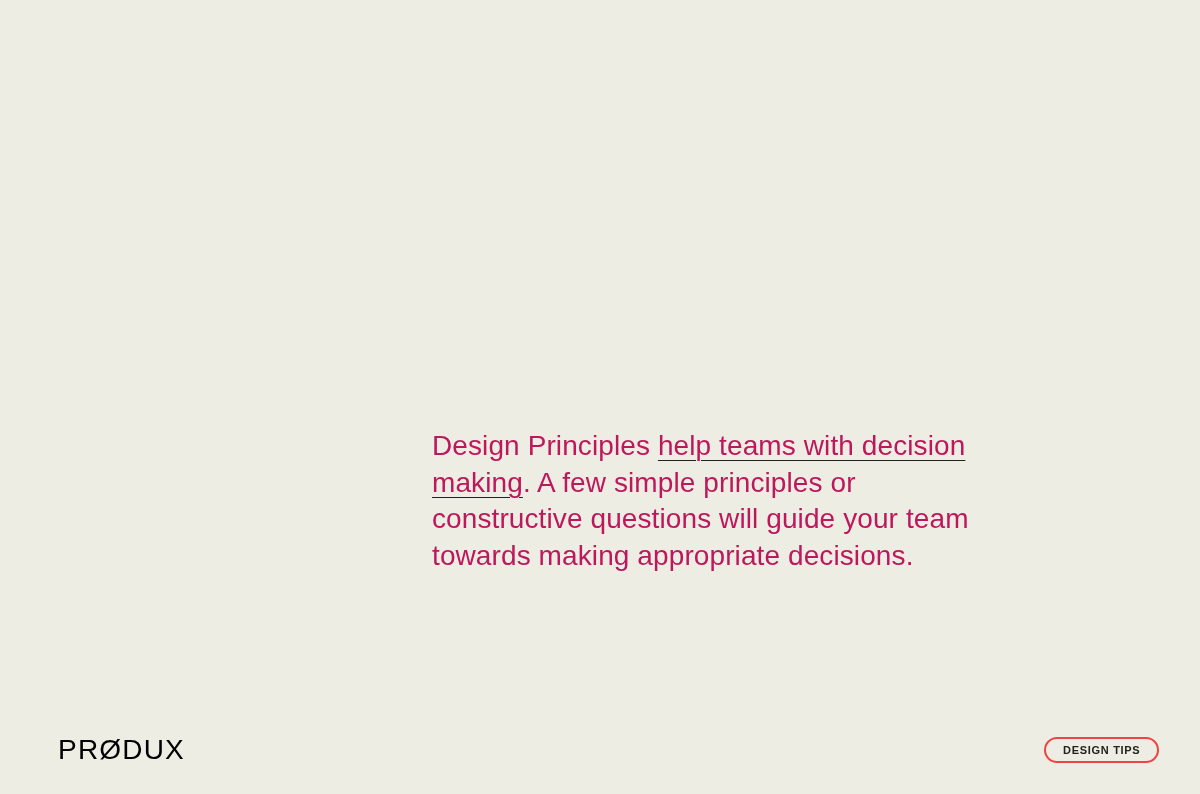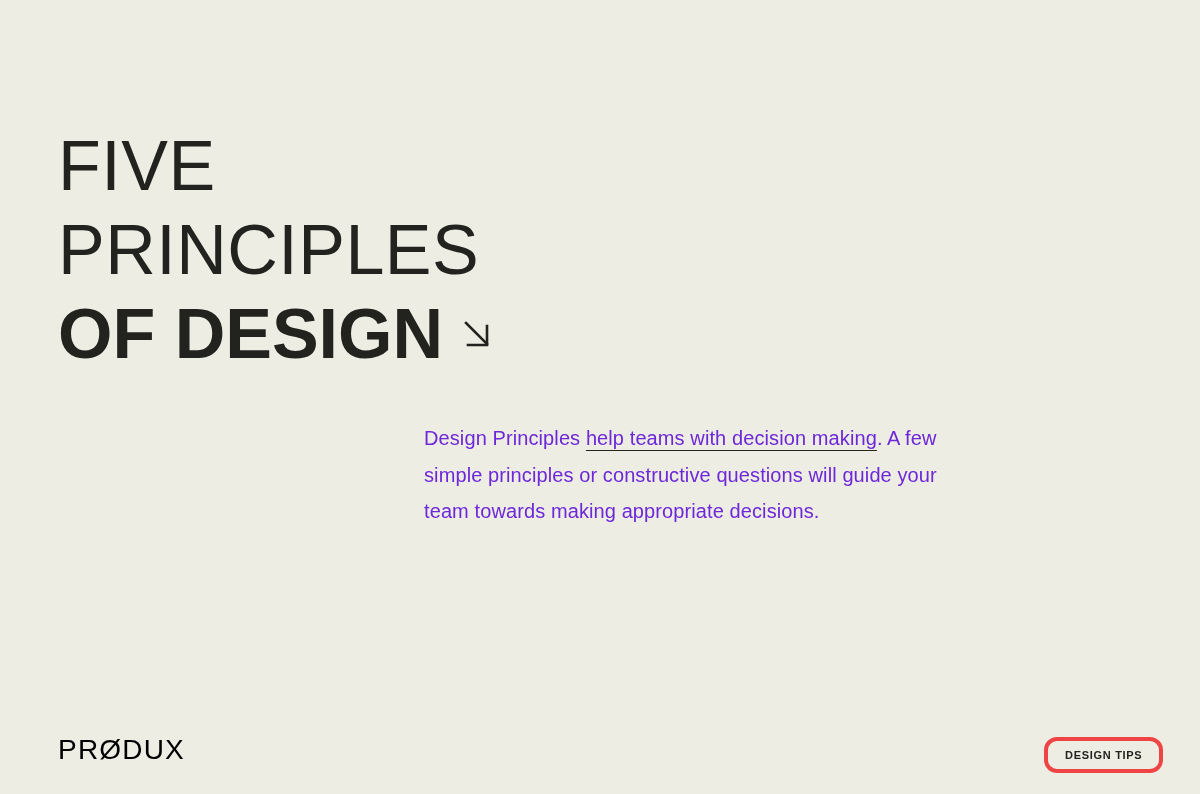--- a/index.html
+++ b/index.html
@@ -62,26 +62,26 @@
   .headline-arrow svg {
     display: block;
   }
 
   
   .body-copy {
     position: absolute;
     left: 424px;
     top: 420px;
     width: 545px;
-    margin: 0;
-    font-size: 20px;
+    margin: 8px;
+    font-size: 28px;
     font-weight: 400;
     line-height: 36.5px;
     letter-spacing: 0.1px;
-    color: #6d28d9;
+    color: #be185d;
   }
 
   .body-copy .u {
     text-decoration: underline;
     text-decoration-thickness: 1px;
     text-underline-offset: 5px;
     text-decoration-color: #23231f;
   }
 
   
@@ -95,50 +95,42 @@
     line-height: 30px;
     color: #000000;
     white-space: nowrap;
   }
 
   .pill {
     position: absolute;
     left: 1044px;
     top: 737px;
     height: 26px;
-    padding: 14px 17px;
+    padding: 4px 17px;
     display: flex;
     align-items: center;
     justify-content: center;
     box-sizing: border-box;
-    border: 4px solid #ef4444;
+    border: 2px solid #ef4444;
     border-radius: 13px;
     background: transparent;
     font-family: "Liberation Sans", sans-serif;
     font-size: 11px;
     font-weight: 600;
     letter-spacing: 0.7px;
     color: #22221f;
     white-space: nowrap;
     cursor: pointer;
   }
 </style>
 </head>
 <body>
 
 <div class="slide">
 
-  <h1 class="headline">
-    <span class="headline-line light">FIVE</span>
-    <span class="headline-line light">PRINCIPLES</span>
-    <span class="headline-line bold"><span>OF DESIGN</span><span class="headline-arrow"><svg width="34" height="34" viewBox="0 0 34 34" aria-hidden="true">
-            <path d="M5 5 L26 26" stroke="#22221f" stroke-width="2.6" fill="none" stroke-linecap="square"></path>
-            <path d="M26 8 L26 27 L7 27" stroke="#22221f" stroke-width="2.6" fill="none" stroke-linecap="square" stroke-linejoin="miter"></path>
-          </svg></span></span>
-  </h1>
 
   <p class="body-copy"><span>Design Principles </span><span class="u">help teams with decision making</span><span>. A few simple principles or constructive questions will guide your team towards making appropriate decisions.</span></p>
 
   <div class="logo">PRØDUX</div>
 
   <div class="pill">
     <span>DESIGN TIPS</span>
   </div>
 
 </div>

